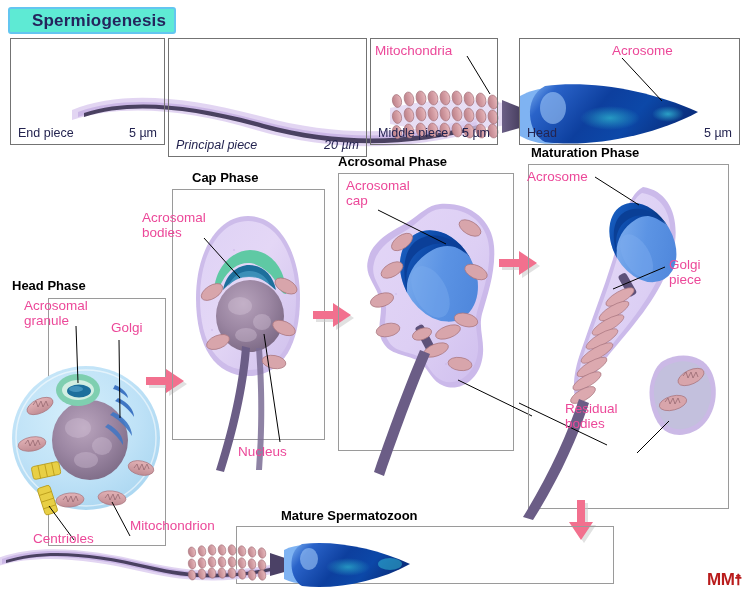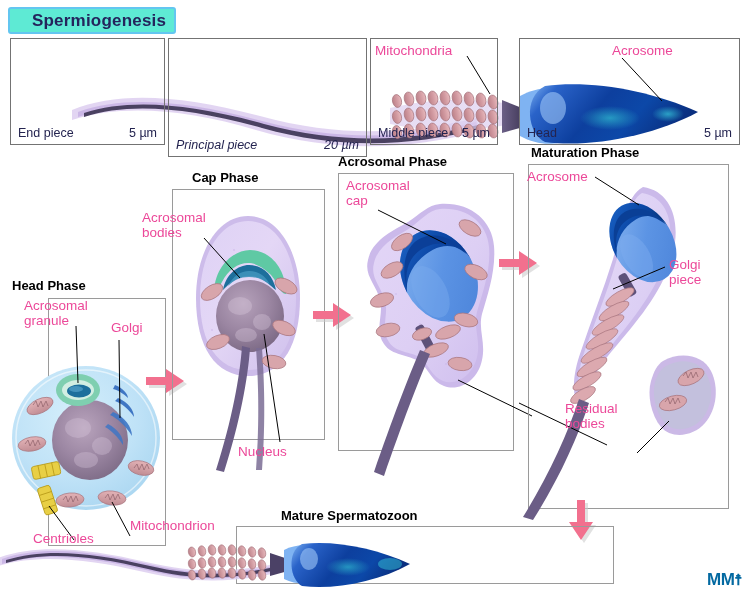--- a/index.html
+++ b/index.html
@@ -68,21 +68,21 @@
   }
 
   svg { overflow: visible; }
   .leader { stroke: #000; stroke-width: 1; fill: none; }
 
   
   #watermark {
     right: 8px; bottom: 10px;
     font-size: 17px;
     font-weight: bold;
-    color: #0369a1;
+    color: #b91c1c;
     letter-spacing: -.5px;
     font-family: "Liberation Sans", sans-serif;
   }
   #watermark .cad { font-size: 15px; }
 </style>
 </head>
 <body>
 
 <div id="root">
 

